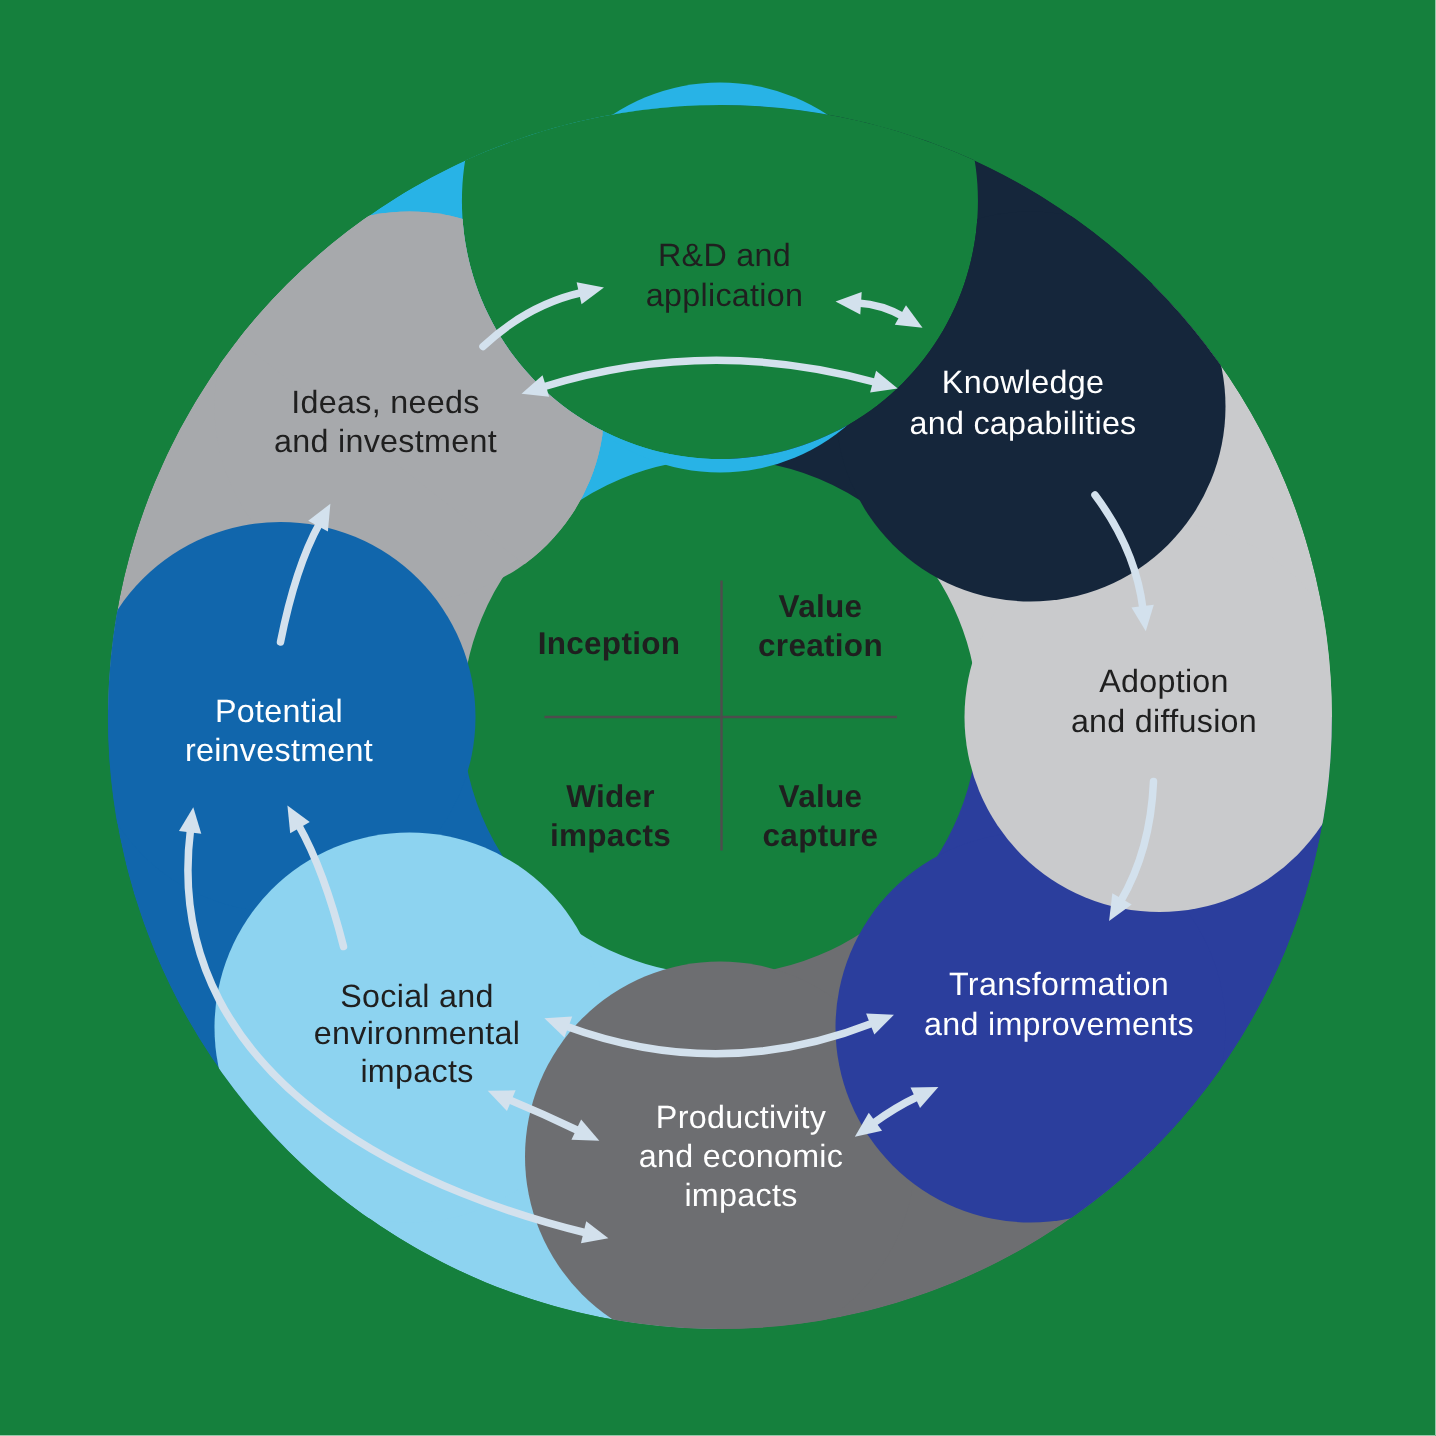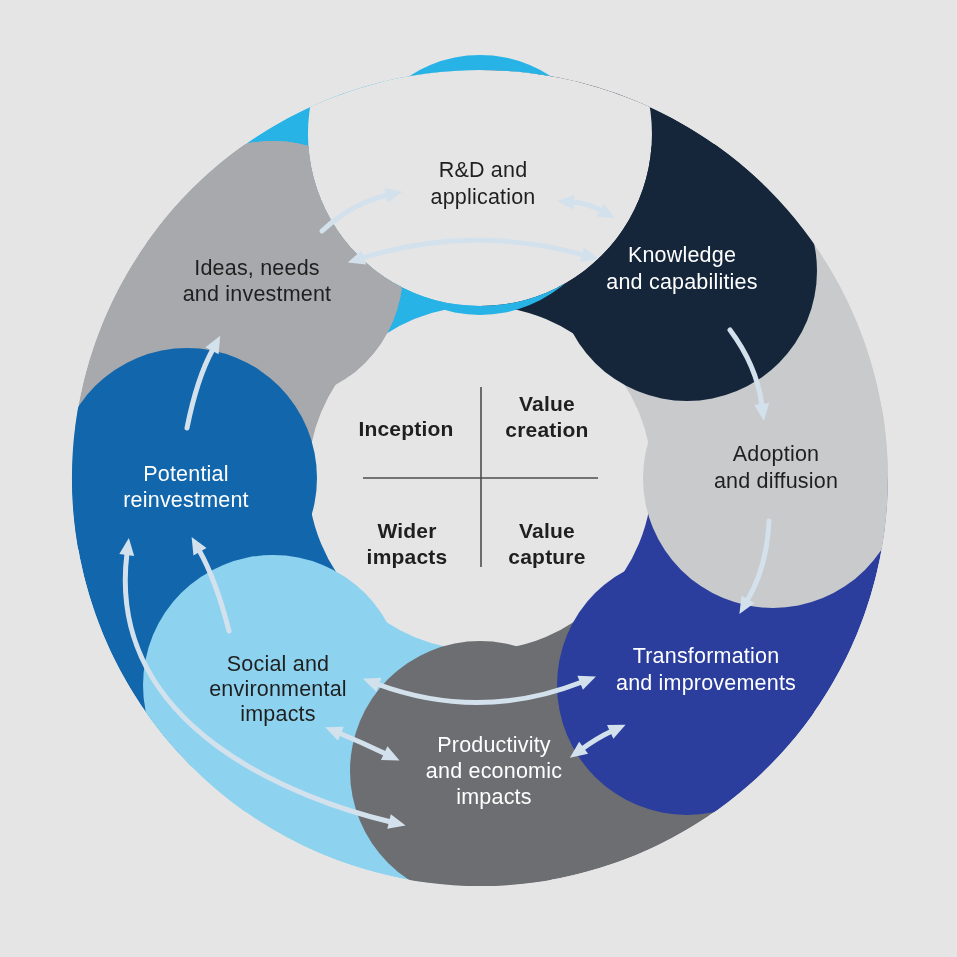--- a/index.html
+++ b/index.html
@@ -1,16 +1,16 @@
 <!DOCTYPE html>
 <html><head>
 <meta charset="utf-8">
 <style>
   html,body{margin:0;padding:0;background:#ffffff;}
-  .stage{width:957px;height:957px;position:relative;background:#e5e5e5;overflow:hidden;}
+  .stage{width:957px;height:957px;position:relative;background:#15803d;overflow:hidden;}
   svg{display:block;}
   .seg-label{font-family:"Liberation Sans",sans-serif;font-size:21.5px;letter-spacing:.2px;text-anchor:middle;}
   .center-label{font-family:"Liberation Sans",sans-serif;font-size:21px;font-weight:bold;letter-spacing:.2px;text-anchor:middle;}
   .flow{fill:none;stroke-width:5;stroke-linecap:round;}
 </style>
 </head>
 <body>
 
 <div class="stage">
 <svg width="957" height="957" viewBox="0 0 957 957" role="img">

